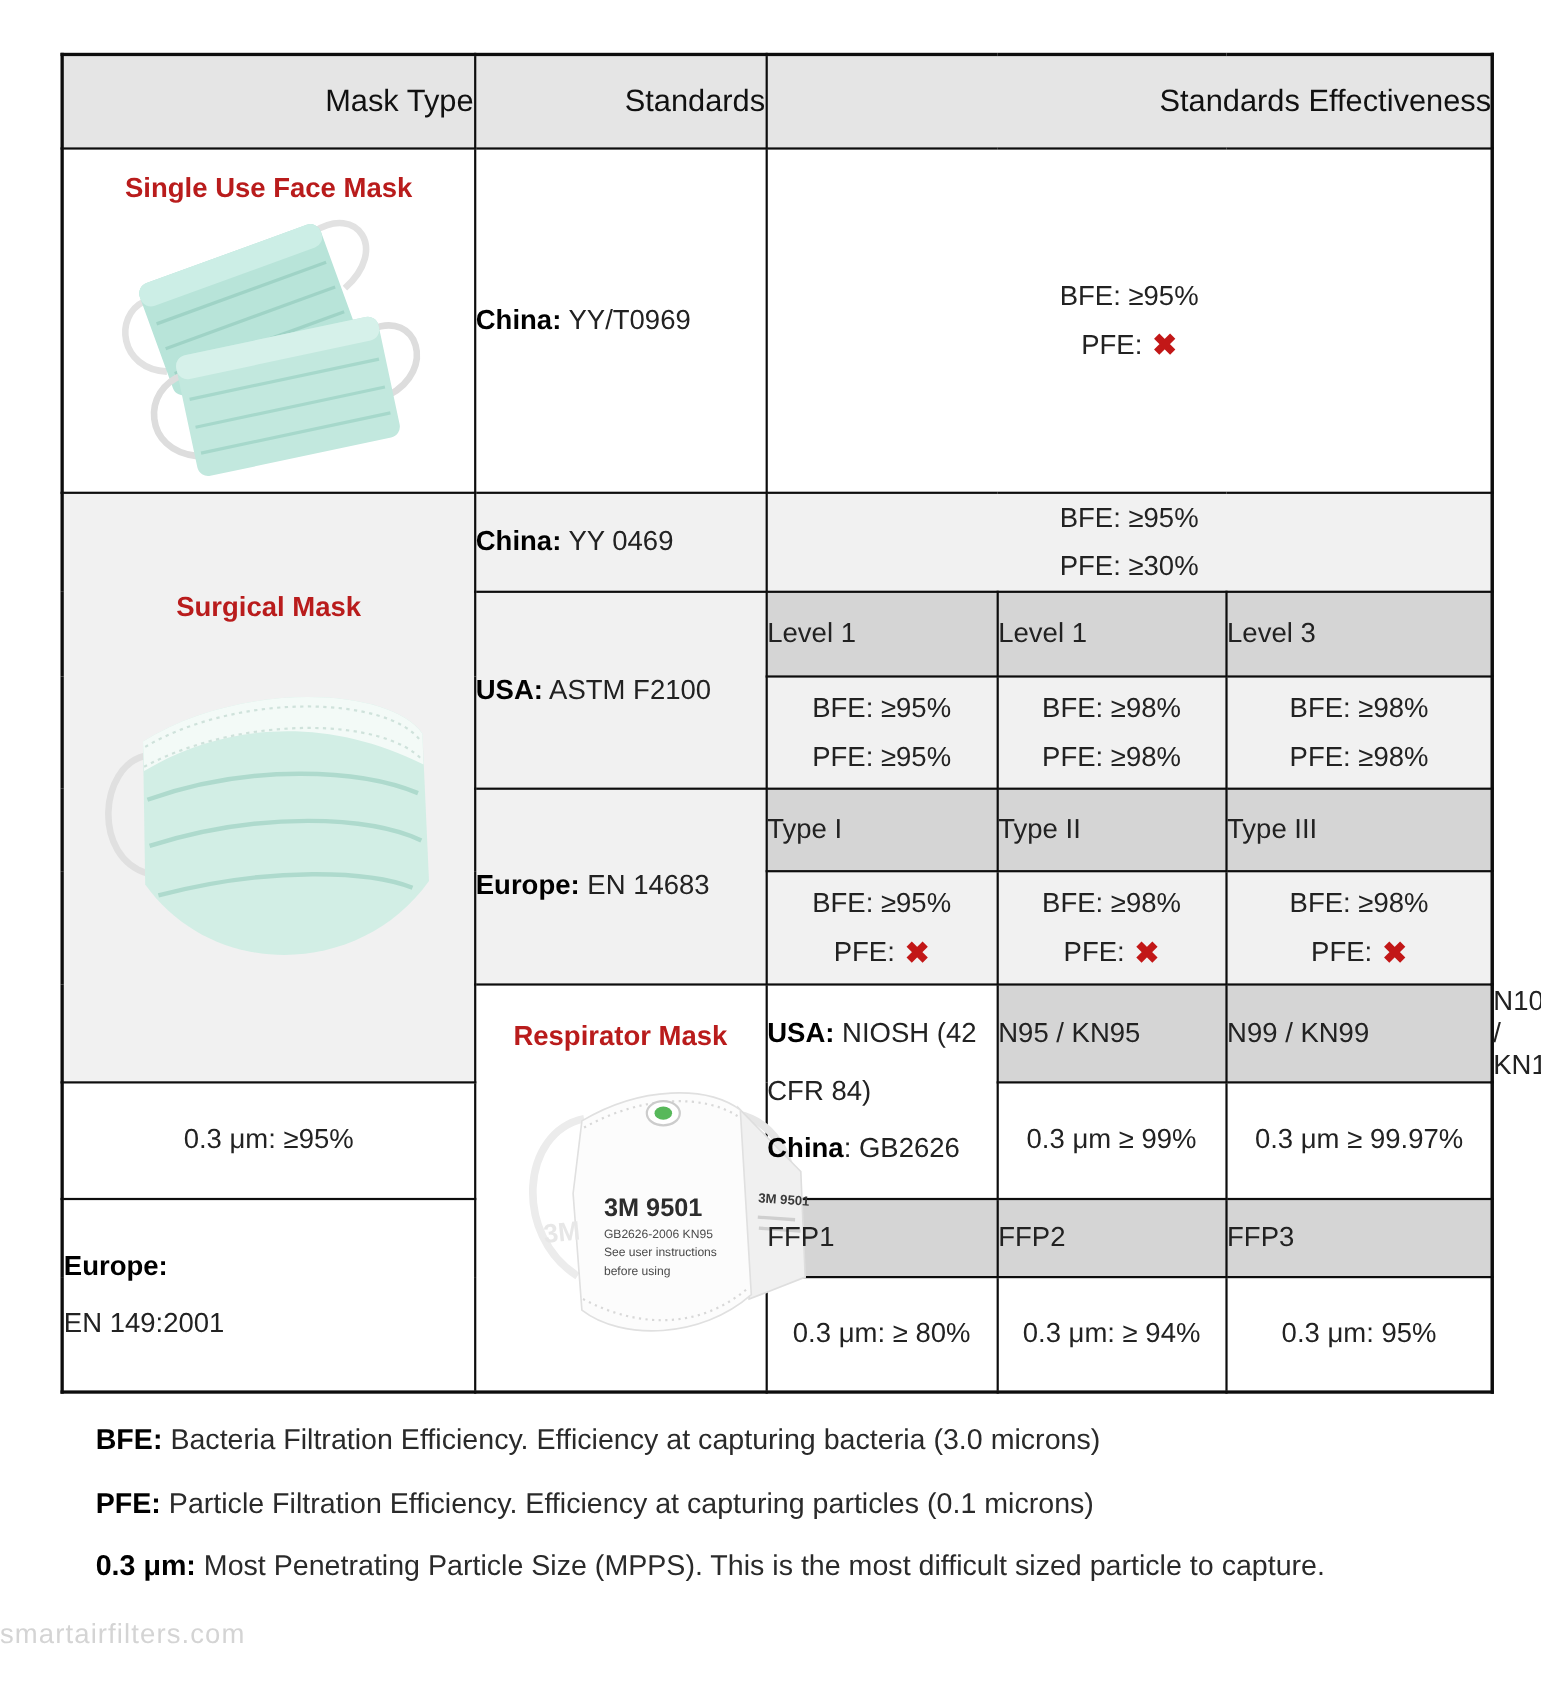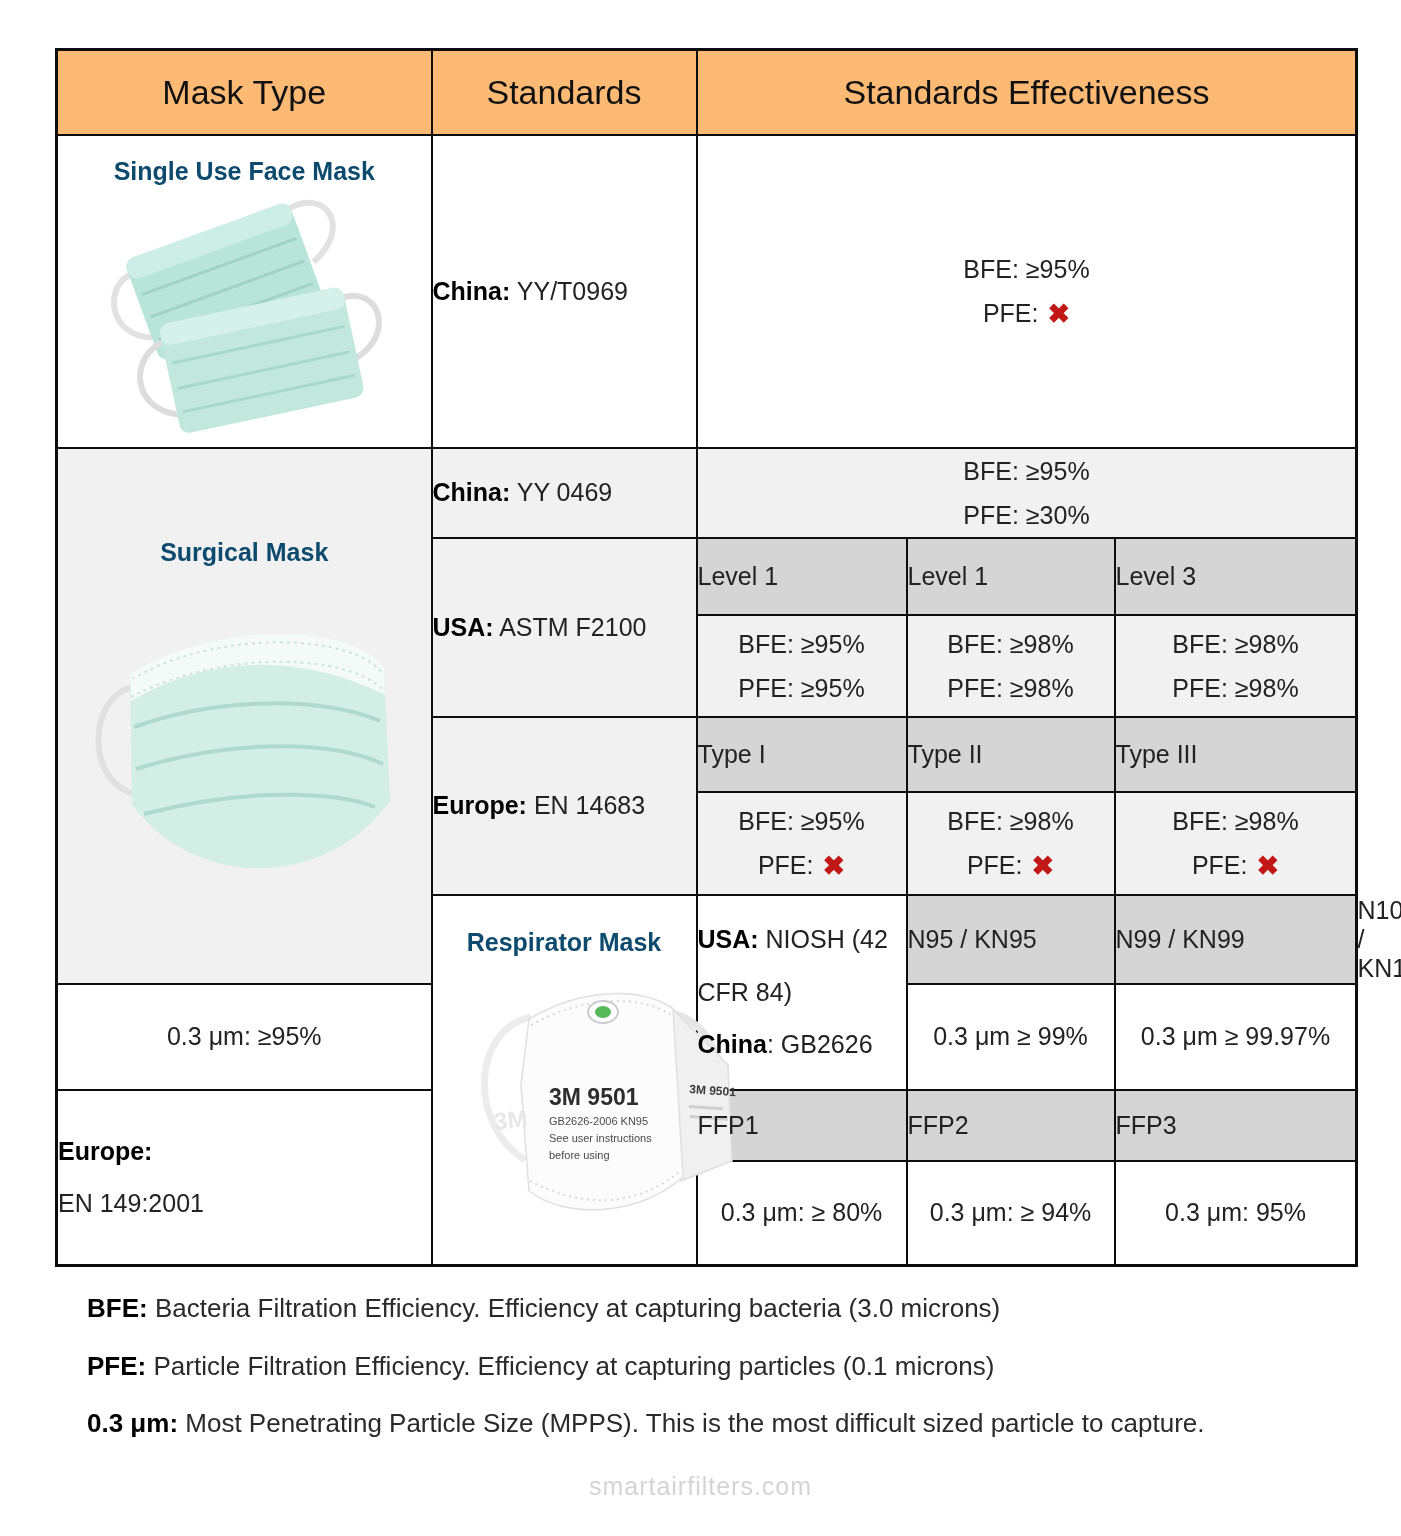--- a/index.html
+++ b/index.html
@@ -20,40 +20,40 @@
     border:2px solid #0d0d0d;
     vertical-align:middle;
     padding:0;
     font-weight:normal;
   }
   tr.h85{height:85px}  tr.h313{height:313px} tr.h90{height:90px}
   tr.h77{height:77px}  tr.h102{height:102px} tr.h75{height:75px}
   tr.h103{height:103px} tr.h70{height:70px}  tr.h106{height:106px}
   tr.h71{height:71px}  tr.h105{height:105px}
 
-  th.hdr{background:#fdba74;font-size:34px;text-align:center;color:#111;}
+  th.hdr{background:#e5e5e5;font-size:28px;text-align:right;color:#111;}
   td.subhdr{background:#d5d5d5;font-size:25px;text-align:left;color:#222;}
   .lt{background:#f1f1f1;}
 
   td.std{font-size:25px;padding-left:16px;line-height:2.1;color:#222;}
   .b{font-weight:bold;color:#000000;}
 
   td.val{font-size:25px;text-align:center;color:#222;}
   td.val .line{line-height:44px;}
   .cross{color:#c21717;font-weight:bold;font-size:27px;margin-left:9px;position:relative;top:1px;}
 
   td.maskcell{text-align:center;vertical-align:top;}
-  .mask-title{font-size:25px;font-weight:bold;color:#0c4a6e;margin-top:13px;}
+  .mask-title{font-size:25px;font-weight:bold;color:#b91c1c;margin-top:13px;}
   td.maskcell svg{display:block;margin:0 auto;}
 
   
   .notes{position:absolute;left:55px;top:1292px;width:1300px;font-size:26px;color:#2a2a2a;margin-left:32px;}
   .notes .note{margin-bottom:25px;line-height:1.25;}
   .watermark{
-    position:absolute;left:0;top:1472px;width:1401px;text-align:center;
+    position:absolute;left:0;top:1472px;width:1401px;
     font-size:25px;color:#d4d4d4;letter-spacing:1px;
   }
 </style>
 </head>
 <body>
 
 <div class="page">
 
   <table class="masks">
     <colgroup>

